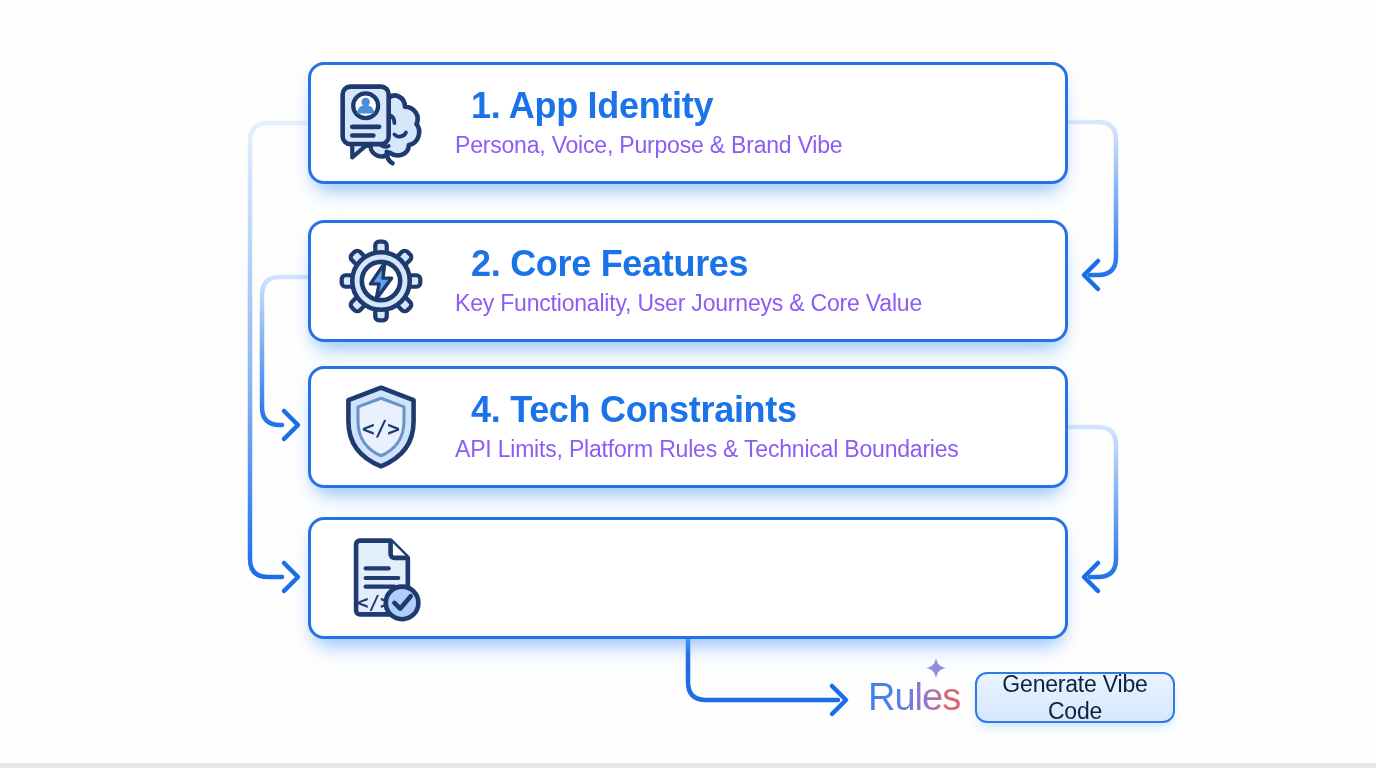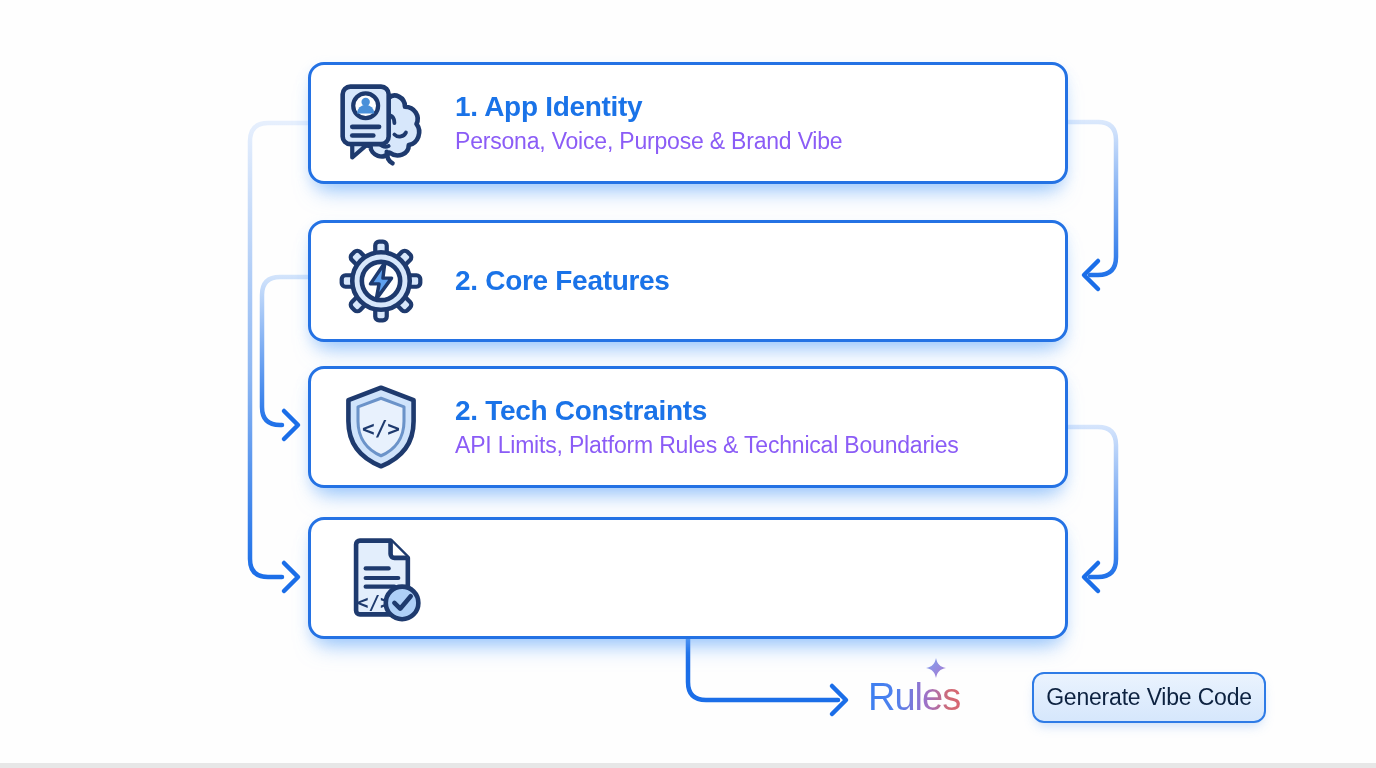--- a/index.html
+++ b/index.html
@@ -11,31 +11,31 @@
   .connectors{position:absolute;left:0;top:0;z-index:1;pointer-events:none;}
   .step{
     position:absolute;left:308px;width:760px;height:122px;box-sizing:border-box;
     background:#ffffff;border:3px solid #2472e4;border-radius:16px;
     display:flex;align-items:center;z-index:2;
     box-shadow:0 16px 22px -10px rgba(96,165,250,.60), 0 5px 12px rgba(147,197,253,.28);
   }
   .step-1{top:62px}.step-2{top:220px}.step-3{top:366px}.step-4{top:517px}
   .icon-wrap{width:92px;height:92px;margin-left:24px;flex:0 0 auto;display:flex;align-items:center;justify-content:center;}
   .texts{margin-left:28px;display:flex;flex-direction:column;gap:8px;}
-  .title{font-size:28px;font-weight:700;color:#1a73e8;letter-spacing:-.3px;line-height:1.05;}
+  .title{font-size:36px;font-weight:700;color:#1a73e8;letter-spacing:-.3px;line-height:1.05;margin-left:16px;}
   .subtitle{font-size:23px;color:#8b5cf6;letter-spacing:-.2px;line-height:1.1;}
   .gemini-wordmark{
     position:absolute;left:868px;top:676px;z-index:2;
     font-size:38px;font-weight:500;letter-spacing:-1px;
     background:linear-gradient(90deg,#3c7ff0 0%,#4f81ee 30%,#9b72cb 62%,#cf6a75 88%,#d96570 100%);
     -webkit-background-clip:text;background-clip:text;color:transparent;
   }
   .sparkle{position:absolute;left:925px;top:657px;z-index:3;}
   .generate-btn{
-    position:absolute;left:1032px;top:672px;width:234px;height:51px;box-sizing:border-box;z-index:2;
+    position:absolute;left:975px;top:672px;width:200px;height:51px;box-sizing:border-box;z-index:2;
     display:flex;align-items:center;justify-content:center;
     background:linear-gradient(180deg,#eaf3fe 0%,#d6e7fc 100%);
     border:2px solid #2e7be6;border-radius:12px;
     font-size:23px;color:#0d2240;letter-spacing:-.2px;cursor:pointer;
     box-shadow:0 6px 12px -4px rgba(120,170,240,.45);
   }
   .bottom-strip{position:absolute;left:0;bottom:0;width:100%;height:5px;background:#e7e7e7;z-index:4;}
   svg text{font-family:"DejaVu Sans Mono", monospace;}
 </style>
 </head>
@@ -109,33 +109,34 @@
         <rect x="21" y="3.5" width="6" height="9" rx="2" transform="rotate(270 24 24)"></rect>
         <rect x="21" y="3.5" width="6" height="9" rx="2" transform="rotate(315 24 24)"></rect>
       </g>
       <circle cx="24" cy="24" r="15" fill="#d7e7fb" stroke="#1e3a6e" stroke-width="2.4"></circle>
       <circle cx="24" cy="24" r="10" fill="#ffffff" stroke="#1e3a6e" stroke-width="2.4"></circle>
       <polygon points="26,14.5 18.5,25.5 23,25.5 21.5,33.5 29.5,22.5 25,22.5" fill="#5fa1ef" stroke="#1e3a6e" stroke-width="1.8" stroke-linejoin="round"></polygon>
     </svg>
   </div>
   <div class="texts">
     <div class="title">2. Core Features</div>
+    <div class="subtitle">Key Functionality, User Journeys &amp; Core Value</div>
   </div>
 </div>
 
 <div class="step step-3">
   <div class="icon-wrap">
     <svg width="92" height="92" viewBox="0 0 48 48">
       <path d="M24 3.5 L41 10 V21 C41 33 34 40.5 24 44.5 C14 40.5 7 33 7 21 V10 Z" fill="#cfe3fb" stroke="#1e3a6e" stroke-width="2.4" stroke-linejoin="round"></path>
       <path d="M24 9 L36 13.5 V21 C36 30 31 36 24 39 C17 36 12 30 12 21 V13.5 Z" fill="#e8f1fd" stroke="#6b93c9" stroke-width="1.6" stroke-linejoin="round"></path>
       <text x="24" y="28.5" font-size="11" font-weight="bold" fill="#1e3a6e" text-anchor="middle">&lt;/&gt;</text>
     </svg>
   </div>
   <div class="texts">
-    <div class="title">2. Tech Constraints</div>
+    <div class="title">4. Tech Constraints</div>
     <div class="subtitle">API Limits, Platform Rules &amp; Technical Boundaries</div>
   </div>
 </div>
 
 <div class="step step-4">
   <div class="icon-wrap">
     <svg width="92" height="92" viewBox="0 0 48 48">
       <path d="M13 4.5 H29 L38 13.5 V41 a2 2 0 0 1 -2 2 H13 a2 2 0 0 1 -2 -2 V6.5 a2 2 0 0 1 2 -2 Z" fill="#e3eefc" stroke="#1e3a6e" stroke-width="2.4" stroke-linejoin="round"></path>
       <path d="M29 4.5 v7 a2 2 0 0 0 2 2 h7" fill="#ffffff" stroke="#1e3a6e" stroke-width="2.4" stroke-linejoin="round"></path>
       <line x1="16" y1="19" x2="28" y2="19" stroke="#1e3a6e" stroke-width="2.2" stroke-linecap="round"></line>

